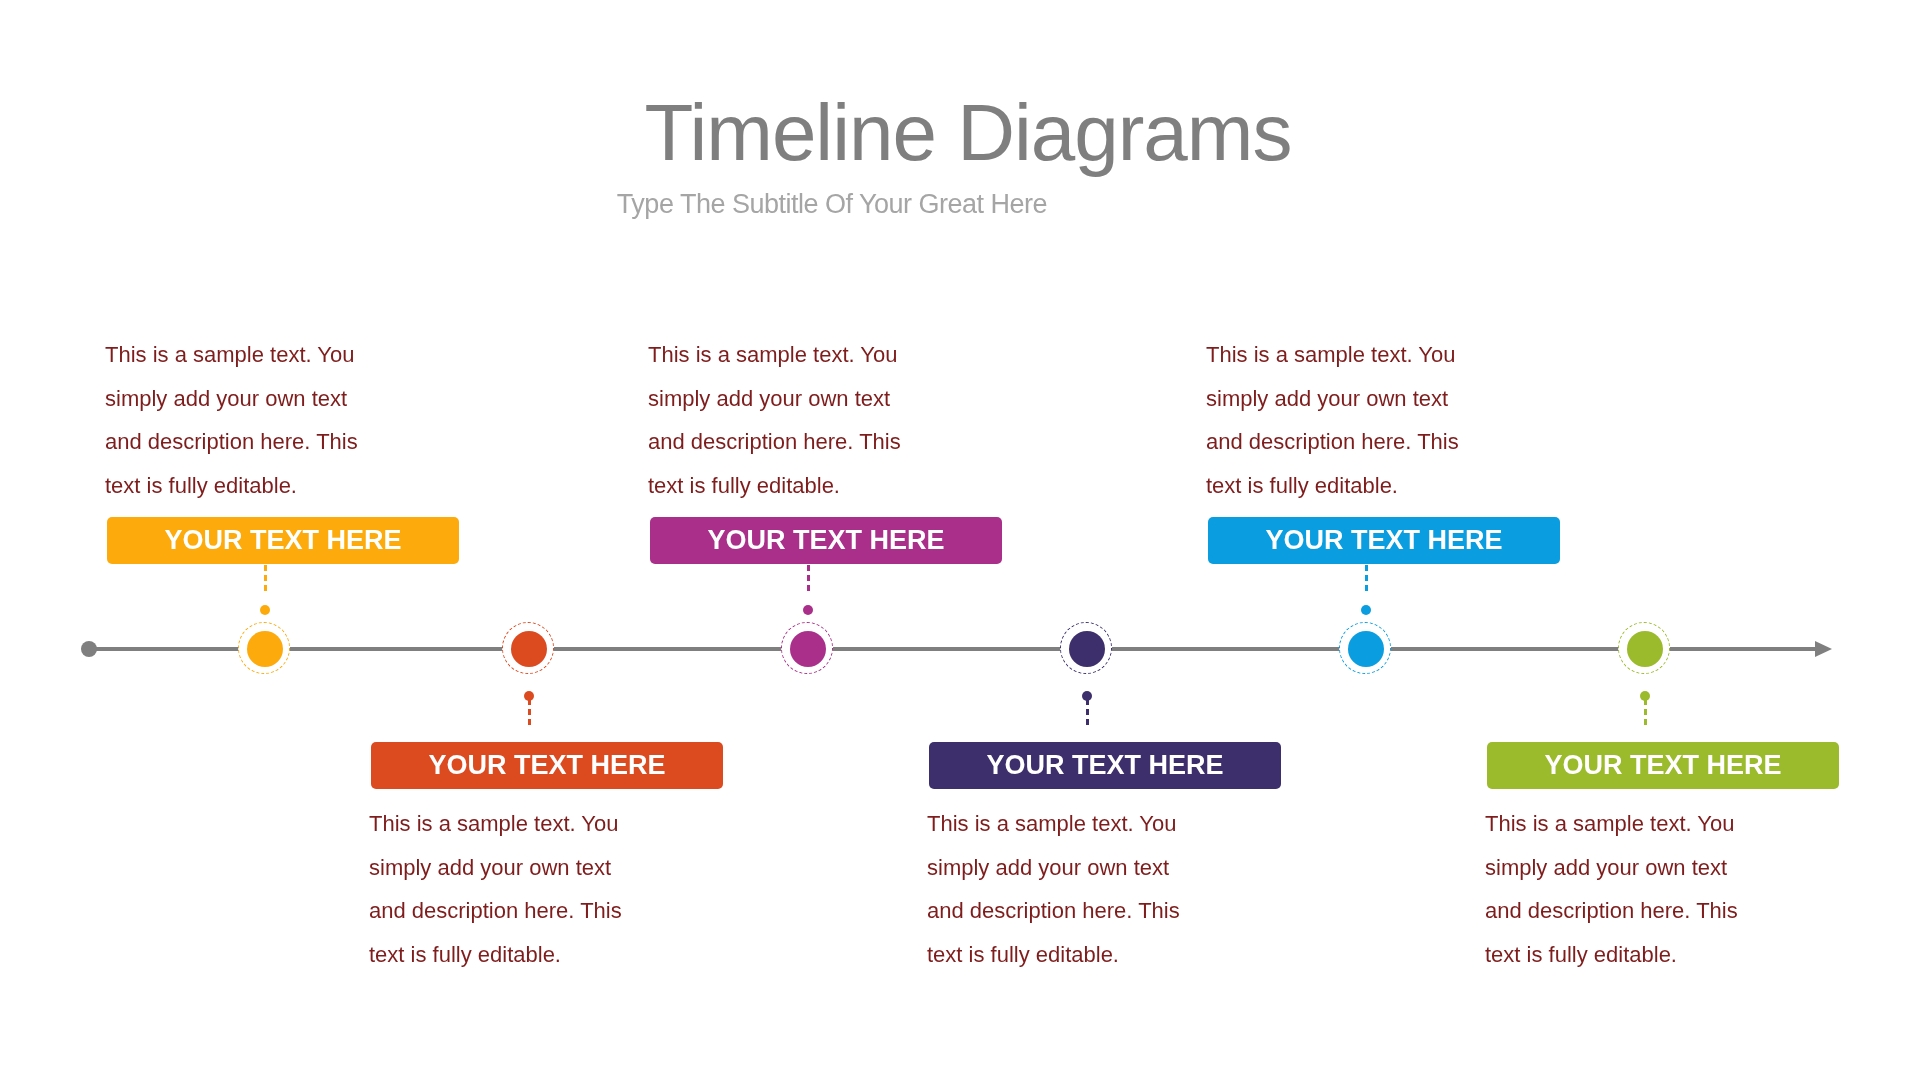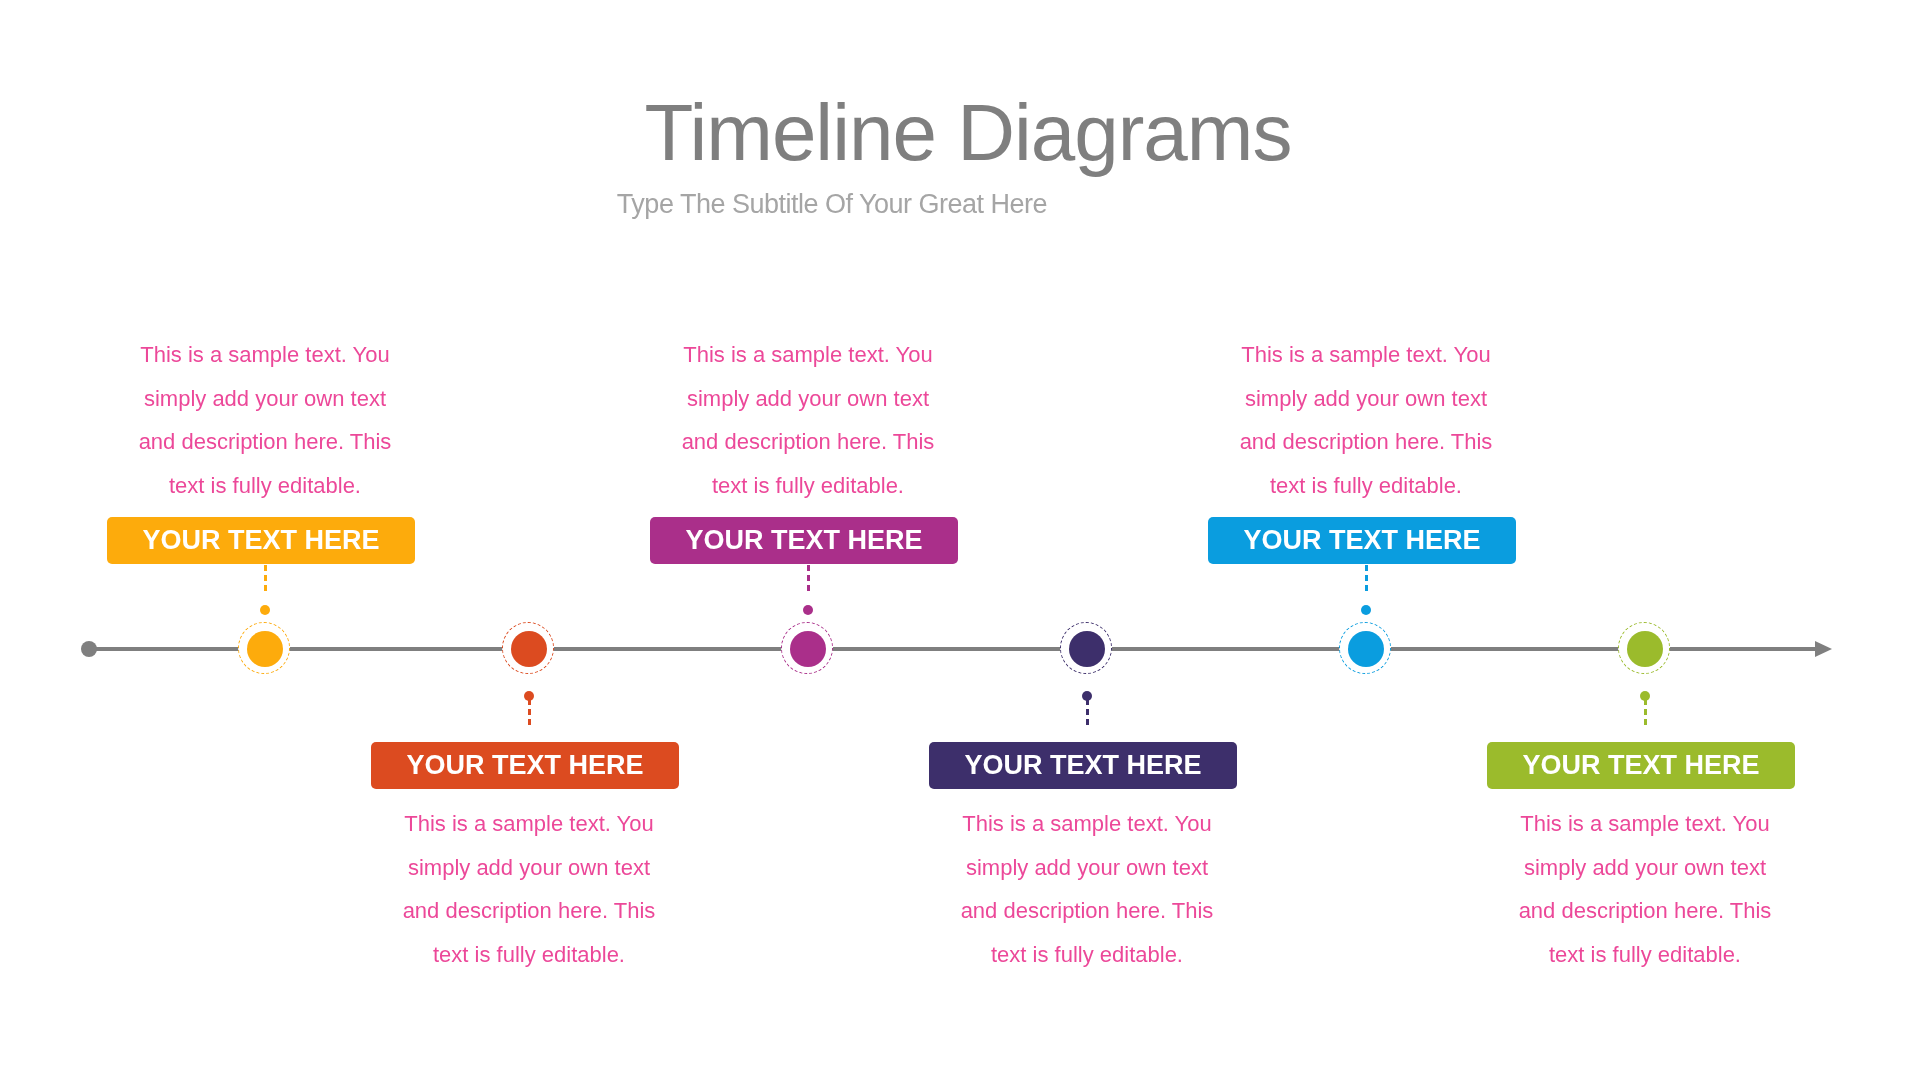--- a/index.html
+++ b/index.html
@@ -11,22 +11,22 @@
   .axis-arrow { position:absolute; left:1815px; top:641px; width:0; height:0; border-top:8px solid transparent; border-bottom:8px solid transparent; border-left:17px solid #7f7f7f; }
   .node { position:absolute; top:649px; width:0; height:0; }
   .node .ring { position:absolute; left:-27px; top:-27px; width:50px; height:50px; border-radius:50%; border:1.5px dashed; background:#fff; }
   .node .dot { position:absolute; left:-18px; top:-18px; width:36px; height:36px; border-radius:50%; }
   .node .pin { position:absolute; left:-5px; width:10px; height:10px; border-radius:50%; }
   .node .stem { position:absolute; left:-1.5px; width:0; height:26px; border-left:3px dashed; }
   .node.up .pin { top:-44px; }
   .node.up .stem { top:-84px; }
   .node.down .pin { top:42px; }
   .node.down .stem { top:50px; }
-  .label-box { position:absolute; width:308px; height:47px; border-radius:5px; color:#fff; font-weight:bold; font-size:27px; line-height:47px; text-align:center; }
-  .desc { position:absolute; width:320px; text-align:center; color:#ec4899; font-size:22px; line-height:43.5px; }
+  .label-box { position:absolute; width:352px; height:47px; border-radius:5px; color:#fff; font-weight:bold; font-size:27px; line-height:47px; text-align:center; }
+  .desc { position:absolute; width:320px; text-align:left; color:#7f1d1d; font-size:22px; line-height:43.5px; }
   .desc span { display:block; white-space:nowrap; }
 </style>
 </head>
 <body>
 
 <div>
   <div class="title">Timeline Diagrams</div>
   <div class="subtitle">Type The Subtitle Of Your Great Here</div>
 
   <div class="axis-line"></div>

